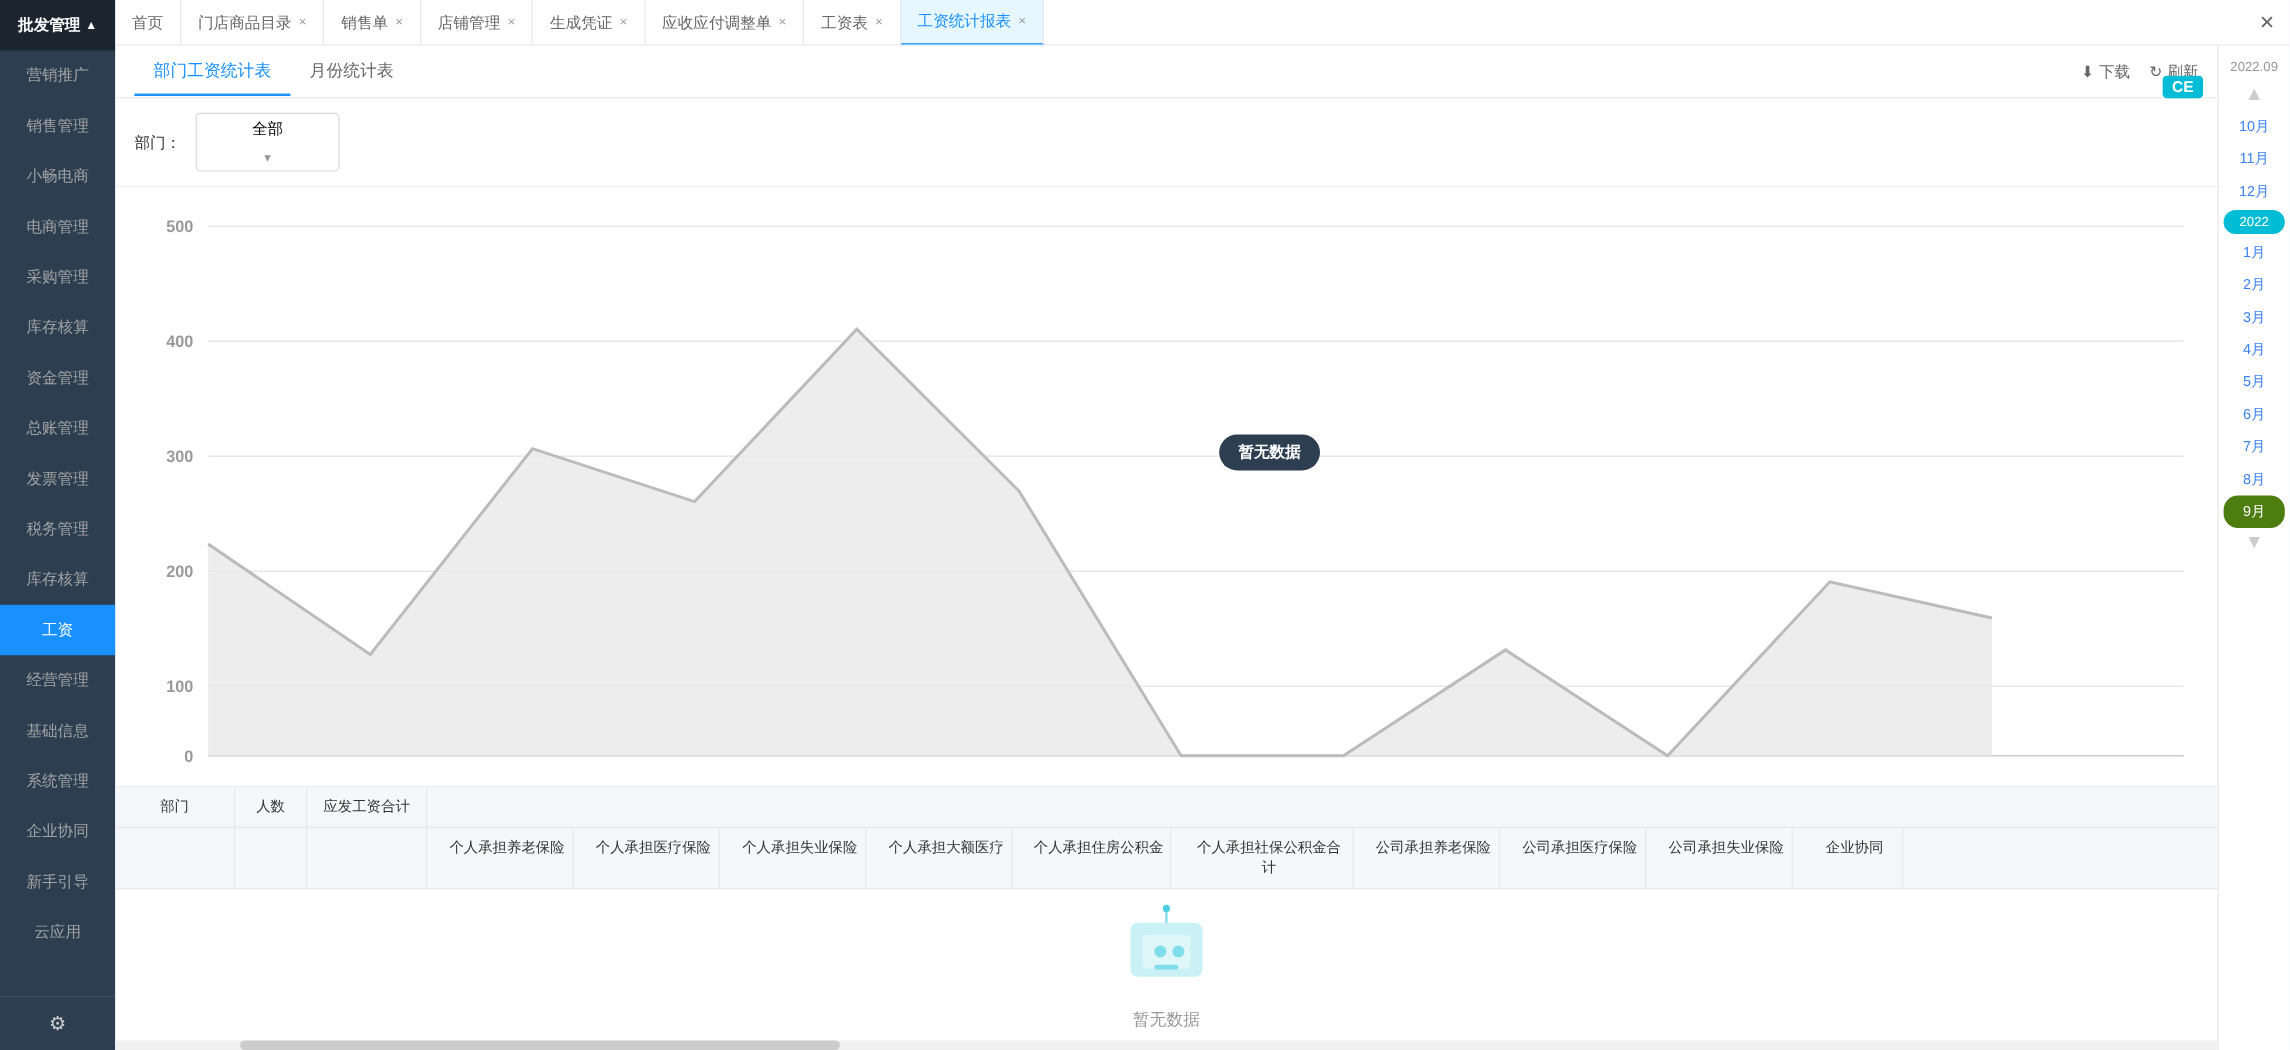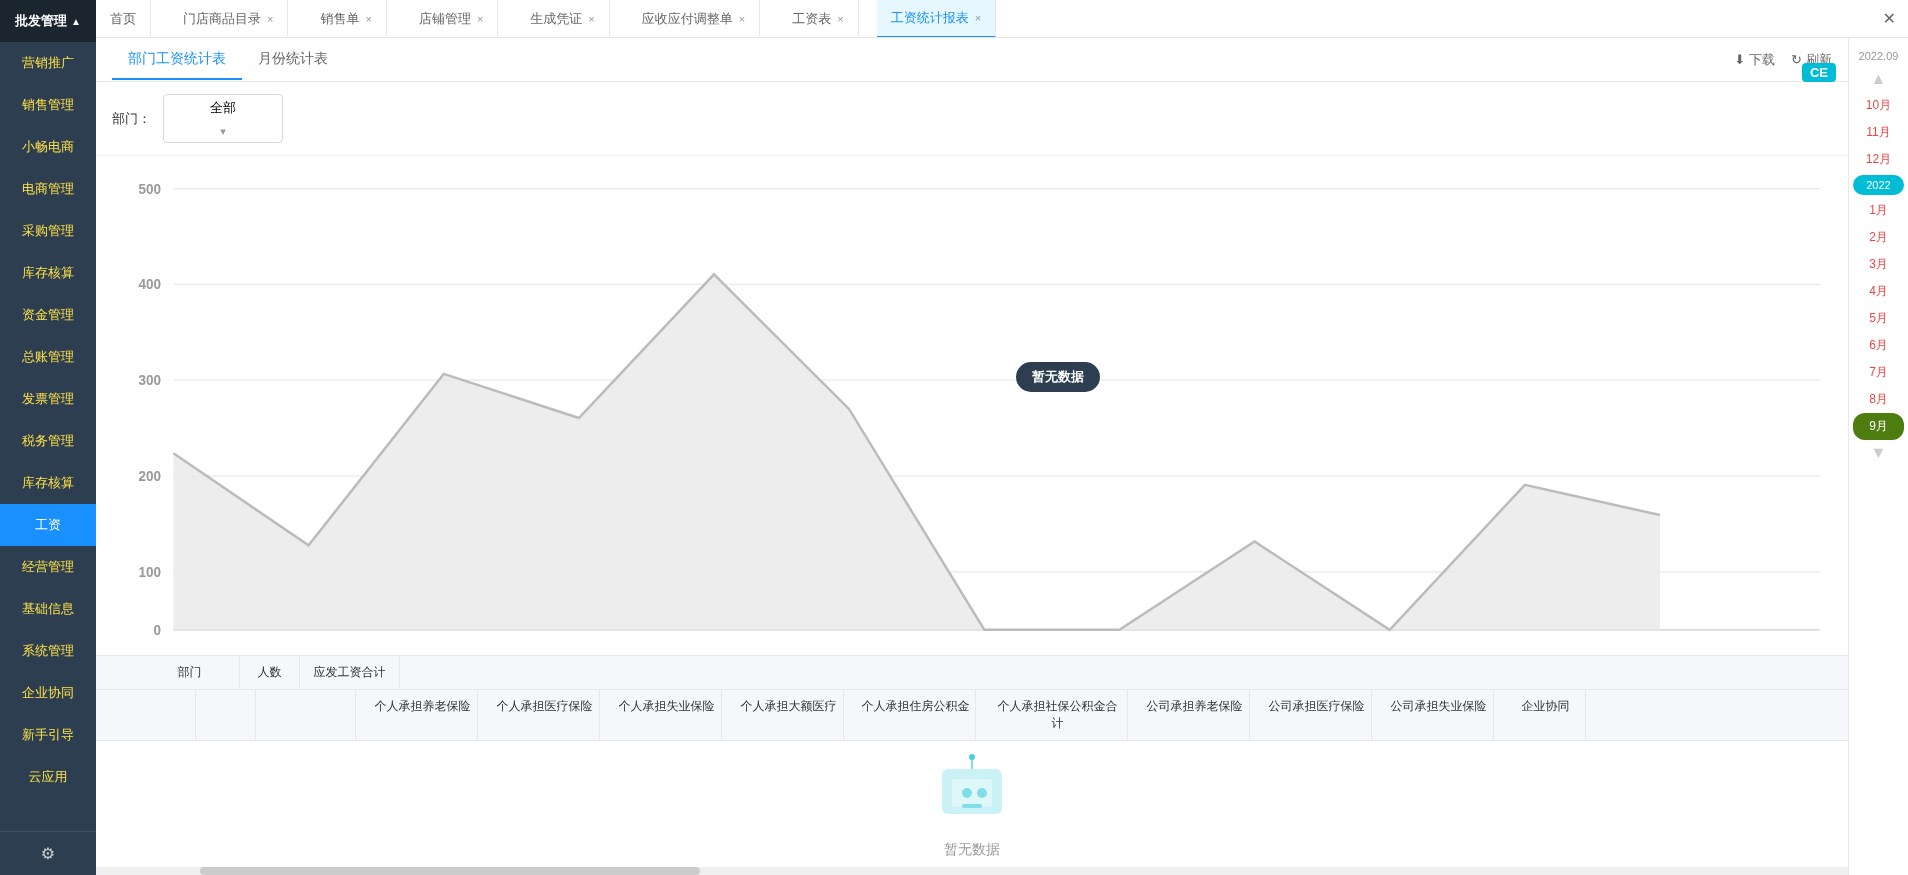--- a/index.html
+++ b/index.html
@@ -22,21 +22,21 @@
       font-size: 13px;
       font-weight: bold;
       display: flex;
       align-items: center;
       justify-content: center;
       gap: 4px;
       cursor: pointer;
     }
     .sidebar-header .arrow { font-size: 10px; }
     .sidebar-item {
-      color: #fde047;
+      color: #a3a3a3;
       text-align: center;
       padding: 12px 4px;
       cursor: pointer;
       font-size: 13px;
       transition: background 0.2s;
     }
     .sidebar-item.active { background: #1890ff; color: #fff; }
     .sidebar-bottom {
       margin-top: auto;
       border-top: 1px solid #3d5166;
@@ -265,21 +265,21 @@
     .timeline-year {
       font-size: 11px;
       color: #999;
       padding: 4px 0;
       cursor: pointer;
       width: 100%;
       text-align: center;
     }
     .timeline-month {
       font-size: 12px;
-      color: #ef4444;
+      color: #3b82f6;
       padding: 5px 0;
       cursor: pointer;
       width: 100%;
       text-align: center;
     }
     .timeline-month.active-month {
       background: #4d7c0f;
       color: #fff;
       border-radius: 12px;
       margin: 0 4px;
@@ -341,21 +341,21 @@
       <div class="sidebar-item">云应用</div>
     </div>
   <div class="sidebar-bottom">
     <div class="sidebar-gear">⚙</div>
   </div>
 </div>
 
 <div class="main-area">
 
   <div class="tabs-bar">
-    <div id="tabs-container" style="display:flex;height:100%;gap:18px;">
+    <div id="tabs-container" style="display:flex;height:100%;">
         <div class="tab-item">
           <span>首页</span>
         </div>
         <div class="tab-item">
           <span>门店商品目录</span>
           <span class="tab-close">×</span>
         </div>
         <div class="tab-item">
           <span>销售单</span>
           <span class="tab-close">×</span>
@@ -434,21 +434,21 @@
             <polygon points="50,220 160,293 270,157 380,192 490,78 600,185 710,360 820,360 930,290 1040,360 1150,245 1260,269 1260,360 50,360" fill="#e8e8e8" opacity="0.8"></polygon>
             <polyline points="50,220 160,293 270,157 380,192 490,78 600,185 710,360 820,360 930,290 1040,360 1150,245 1260,269" fill="none" stroke="#bbb" stroke-width="2"></polyline>
           </svg>
           
           <div class="no-data-tooltip" style="left:55%;top:42%;">暂无数据</div>
         </div>
       </div>
 
       <div class="table-section">
 
-        <div class="table-header" style="display:flex;padding-left:44px;">
+        <div class="table-header" style="display:flex;">
           <div class="table-header-group" style="width:100px;flex-shrink:0;">部门</div>
           <div class="table-header-group" style="width:60px;flex-shrink:0;">人数</div>
           <div class="table-header-group" style="width:100px;flex-shrink:0;">应发工资合计</div>
         </div>
 
         <div class="table-sub-headers" style="display:flex;">
           <div style="width:100px;flex-shrink:0;border-right:1px solid #e8e8e8;"></div>
           <div style="width:60px;flex-shrink:0;border-right:1px solid #e8e8e8;"></div>
           <div style="width:100px;flex-shrink:0;border-right:1px solid #e8e8e8;"></div>
           <div class="table-sub-header" style="width:110px;flex-shrink:0;">个人承担养老保险</div>

